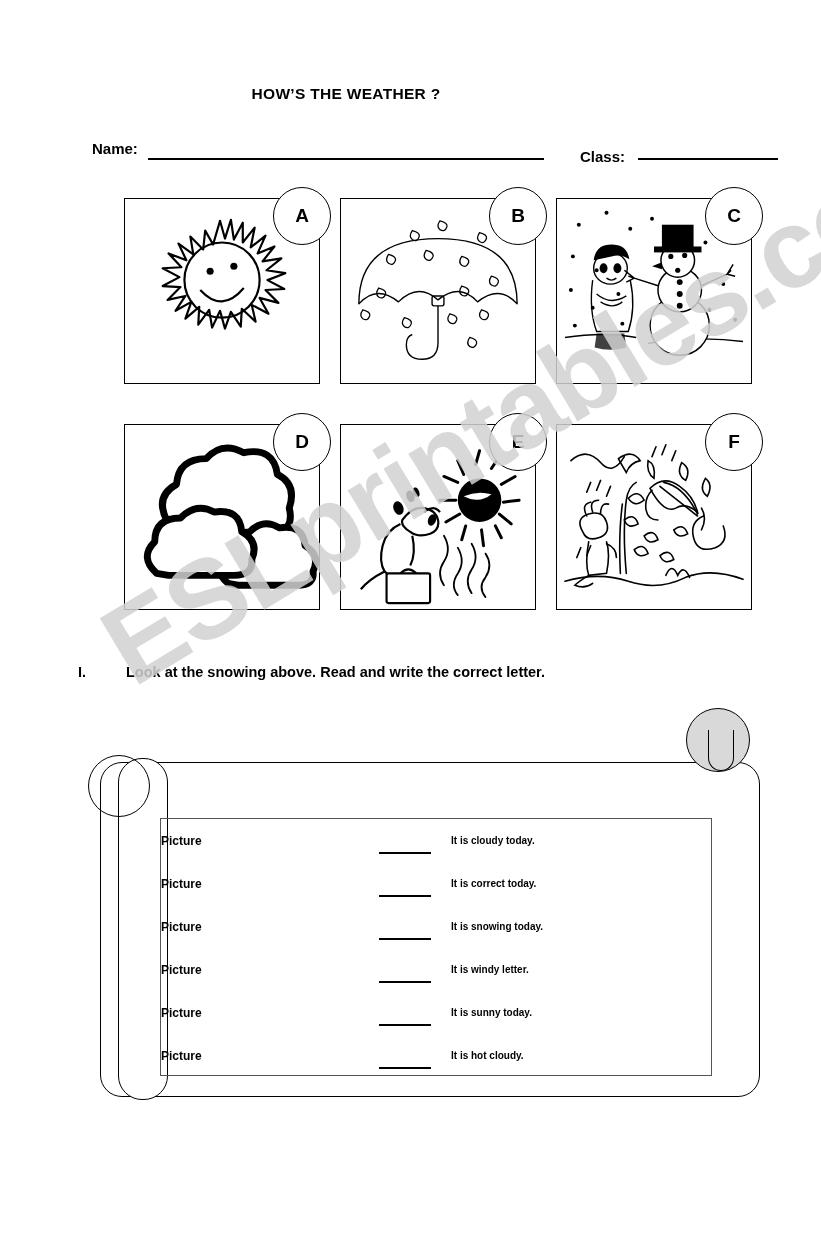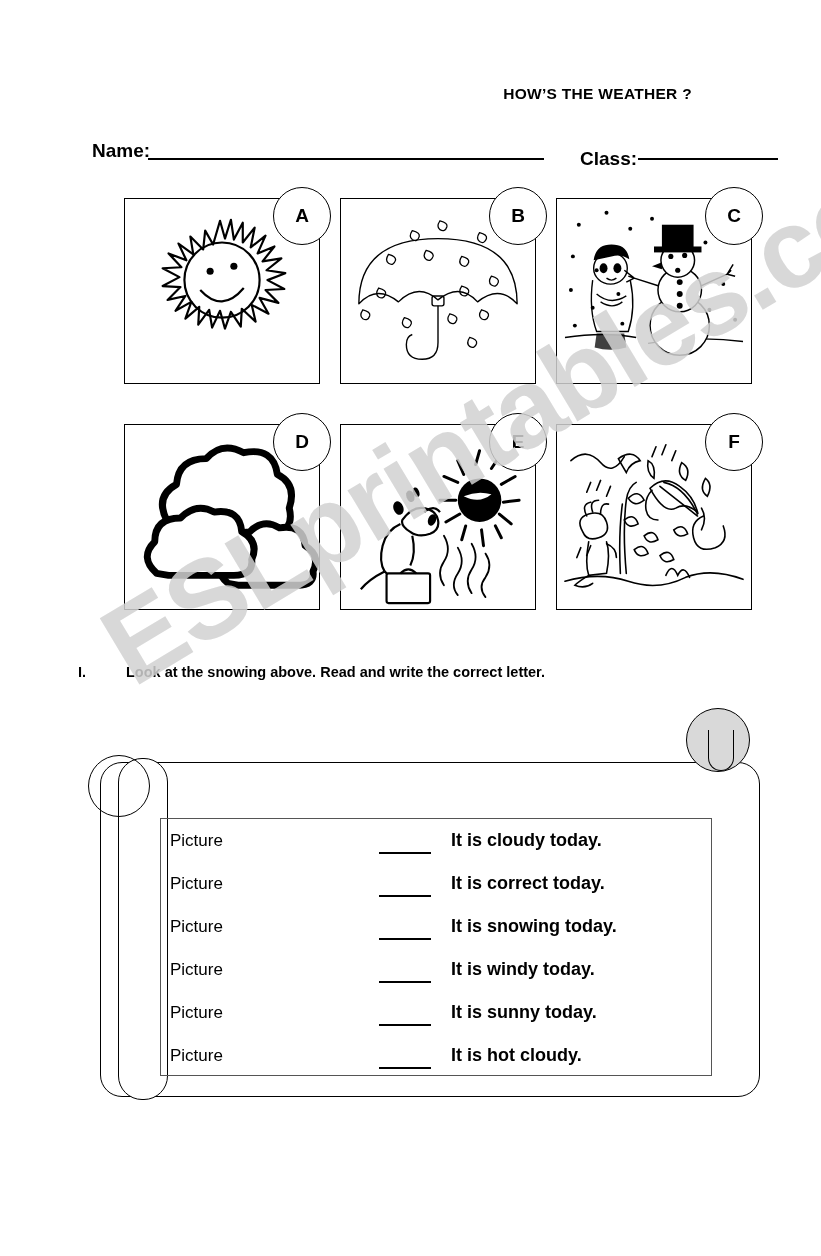--- a/index.html
+++ b/index.html
@@ -40,35 +40,35 @@
     transform-origin: 0 0;
     letter-spacing: -2px;
   }
 
   
   #sheet-title {
     position: absolute;
     left: 0;
     top: 85px;
     width: 692px;
-    text-align: right;
+    text-align: center;
     font-size: 15.5px;
     font-weight: bold;
     letter-spacing: 0.3px;
   }
   #name-row {
     position: absolute;
     left: 0;
     top: 140px;
     width: 821px;
     height: 24px;
   }
   .field-label {
     position: absolute;
-    font-size: 19px;
+    font-size: 15px;
     font-weight: bold;
     white-space: nowrap;
   }
   .field-rule {
     position: absolute;
     border-bottom: 2px solid #000;
     height: 0;
   }
   #name-label { left: 92px; top: 0; }
   #name-rule  { left: 148px; top: 18px; width: 396px; }
@@ -219,36 +219,36 @@
     z-index: 6;
   }
   .ex-row {
     position: relative;
     height: 43px;
     display: flex;
     align-items: center;
   }
   .ex-picture {
     position: absolute;
-    left: 9px;
-    font-size: 17px;
-    font-weight: normal;
+    left: 0;
+    font-size: 12px;
+    font-weight: bold;
   }
   .ex-blank {
     position: absolute;
     left: 218px;
     bottom: 8px;
     width: 52px;
     border-bottom: 2.5px solid #000;
     height: 0;
   }
   .ex-sentence {
     position: absolute;
     left: 290px;
-    font-size: 18px;
+    font-size: 10px;
     font-weight: bold;
     white-space: nowrap;
   }
 </style>
 </head>
 <body>
 
 <div id="watermark">
   <div class="wm-text">ESLprintables.com</div>
 </div>
@@ -505,21 +505,21 @@
 
     <div class="ex-row">
       <span class="ex-picture">Picture</span>
       <span class="ex-blank"></span>
       <span class="ex-sentence">It is snowing today.</span>
     </div>
 
     <div class="ex-row">
       <span class="ex-picture">Picture</span>
       <span class="ex-blank"></span>
-      <span class="ex-sentence">It is windy today.</span>
+      <span class="ex-sentence">It is windy letter.</span>
     </div>
 
     <div class="ex-row">
       <span class="ex-picture">Picture</span>
       <span class="ex-blank"></span>
       <span class="ex-sentence">It is sunny today.</span>
     </div>
 
     <div class="ex-row">
       <span class="ex-picture">Picture</span>

